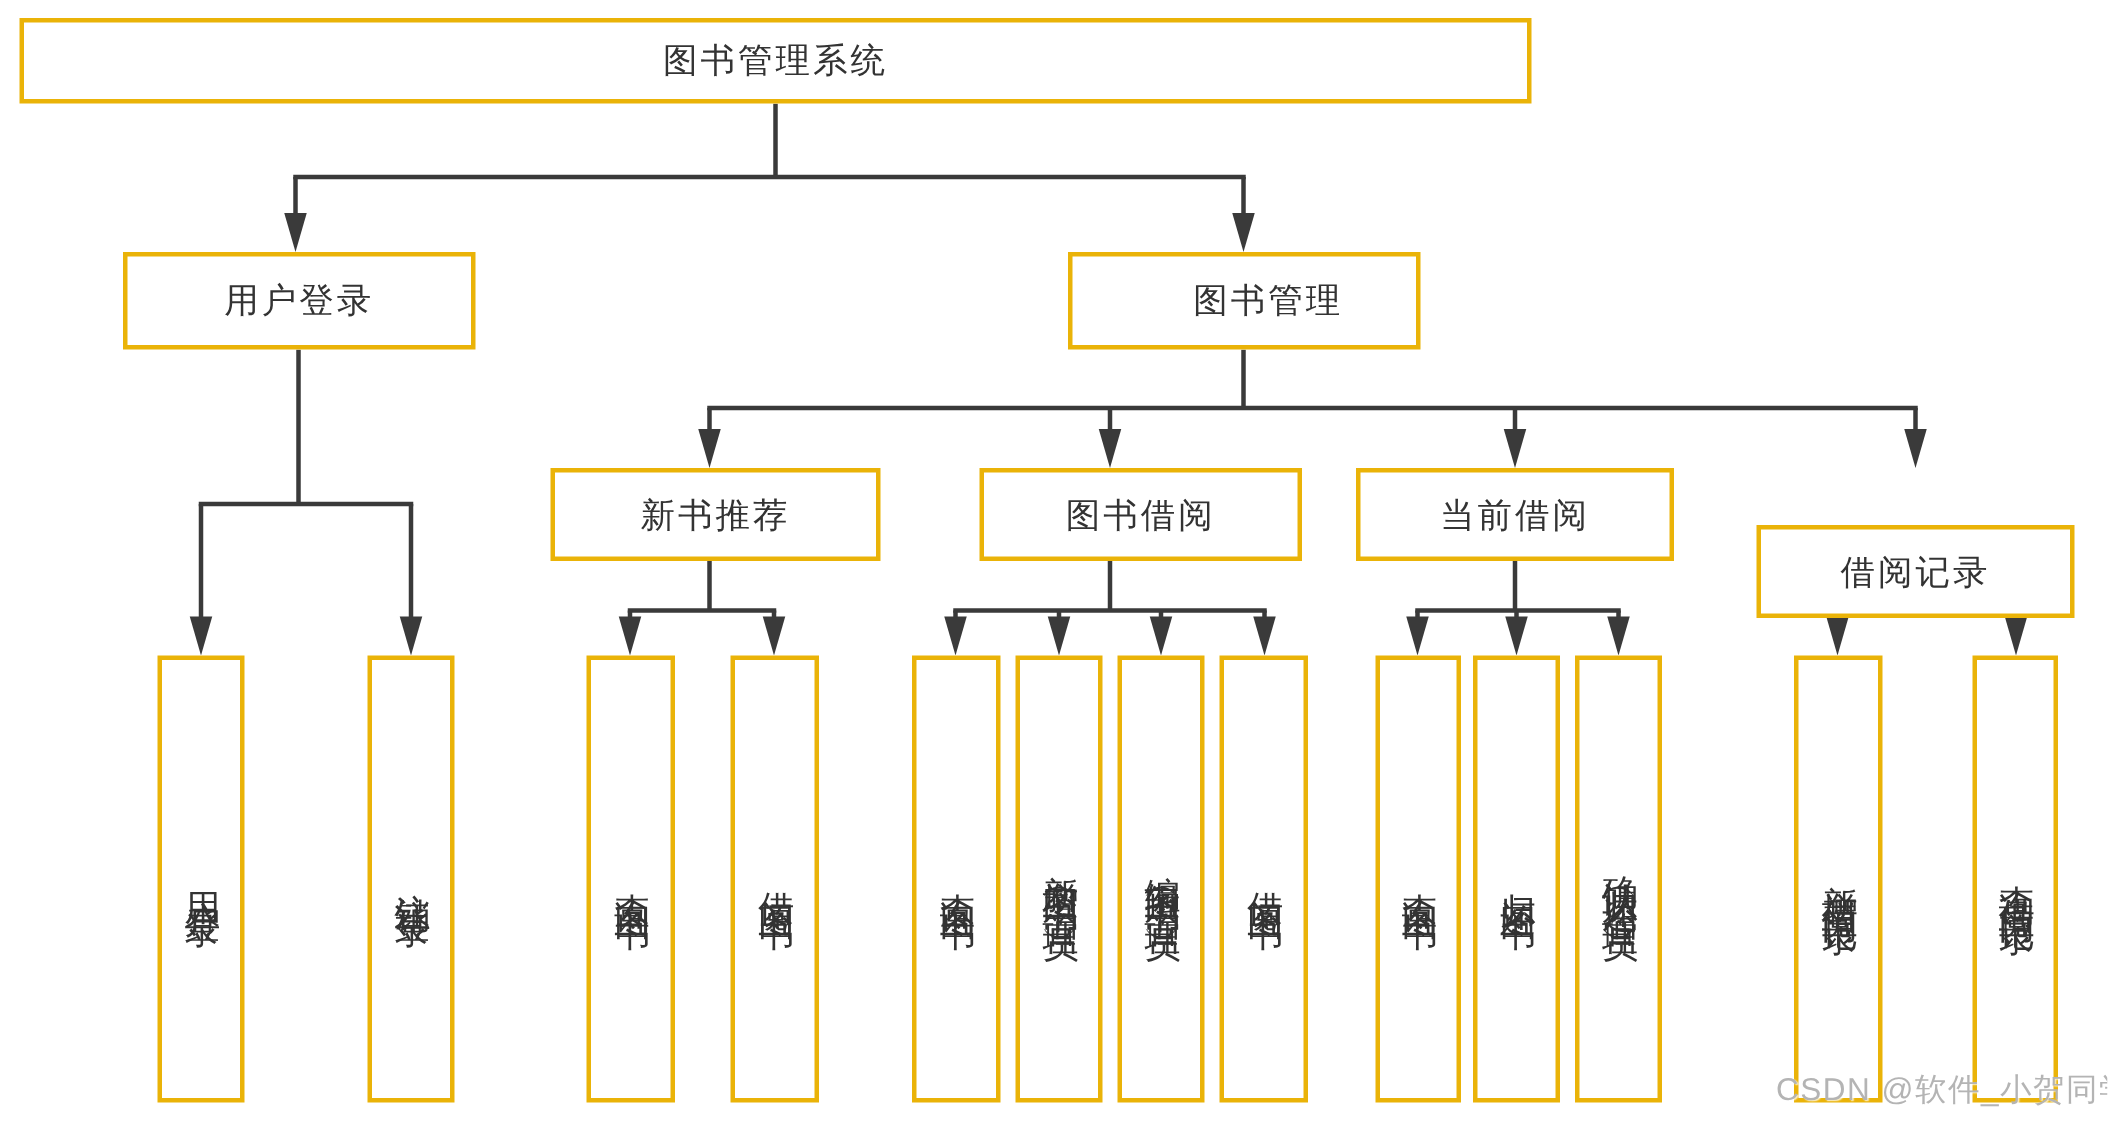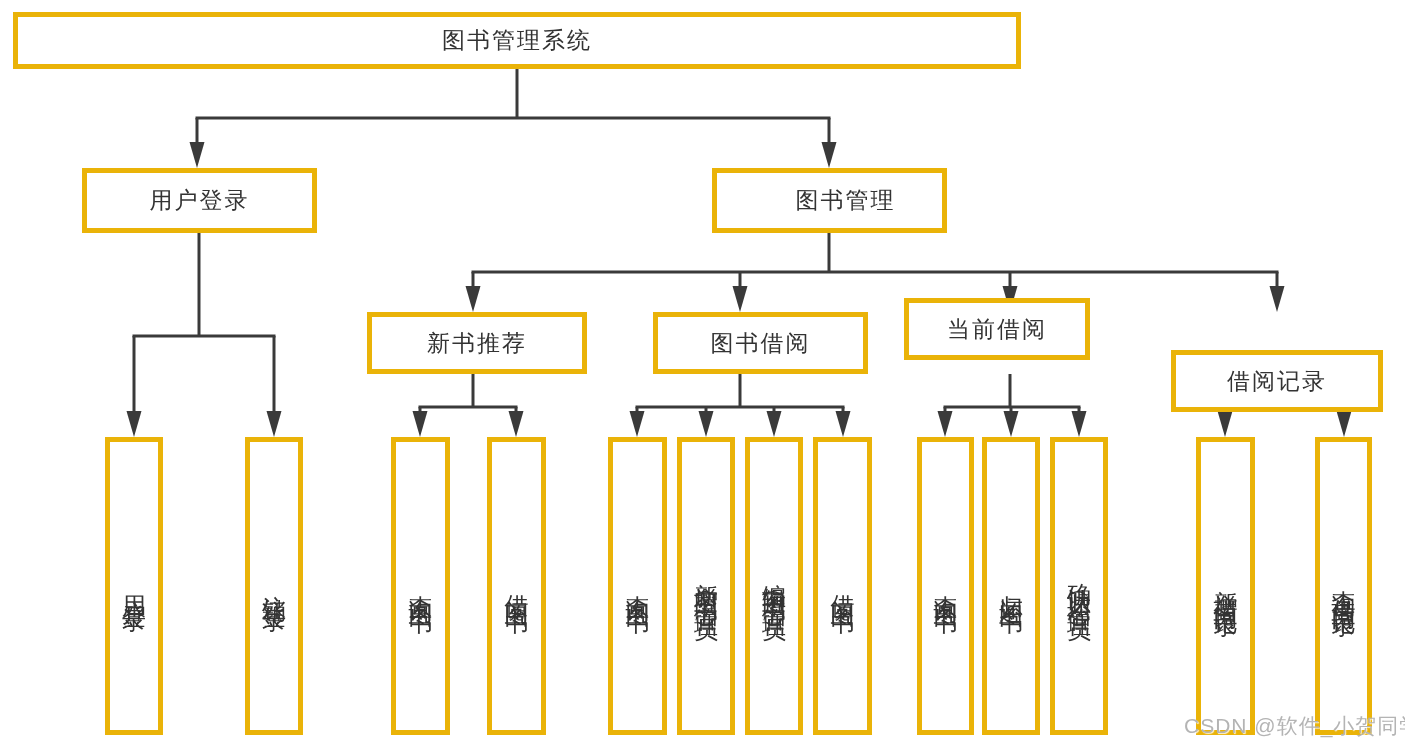--- a/index.html
+++ b/index.html
@@ -18,21 +18,21 @@
   #connector-layer {
     position: absolute;
     left: 0;
     top: 0;
     z-index: 1;
   }
   .node {
     position: absolute;
     box-sizing: border-box;
     background: #ffffff;
-    border: 5px solid #eab308;
+    border: 3px solid #eab308;
     display: flex;
     align-items: center;
     justify-content: center;
     color: #333333;
     z-index: 2;
   }
   .node.h {
     font-size: 23px;
     letter-spacing: 2px;
     white-space: nowrap;
@@ -139,21 +139,21 @@
     </div>
     <div class="node h" style="left: 712px; top: 168px; width: 235px; height: 65px; padding-left: 32px;">
       <span class="node-label">图书管理</span>
     </div>
     <div class="node h" style="left: 367px; top: 312px; width: 220px; height: 62px;">
       <span class="node-label">新书推荐</span>
     </div>
     <div class="node h" style="left: 633px; top: 312px; width: 215px; height: 62px; margin-left: 20px;">
       <span class="node-label">图书借阅</span>
     </div>
-    <div class="node h" style="left: 904px; top: 298px; width: 186px; height: 62px;">
+    <div class="node h" style="left: 904px; top: 312px; width: 212px; height: 62px;">
       <span class="node-label">当前借阅</span>
     </div>
     <div class="node h" style="left: 1171px; top: 312px; width: 212px; height: 62px; margin-top: 38px;">
       <span class="node-label">借阅记录</span>
     </div>
     <div class="node v" style="left: 105px; top: 437px; width: 58px; height: 298px;">
       <span class="node-label">用户登录</span>
     </div>
     <div class="node v" style="left: 245px; top: 437px; width: 58px; height: 298px;">
       <span class="node-label">注销登录</span>

